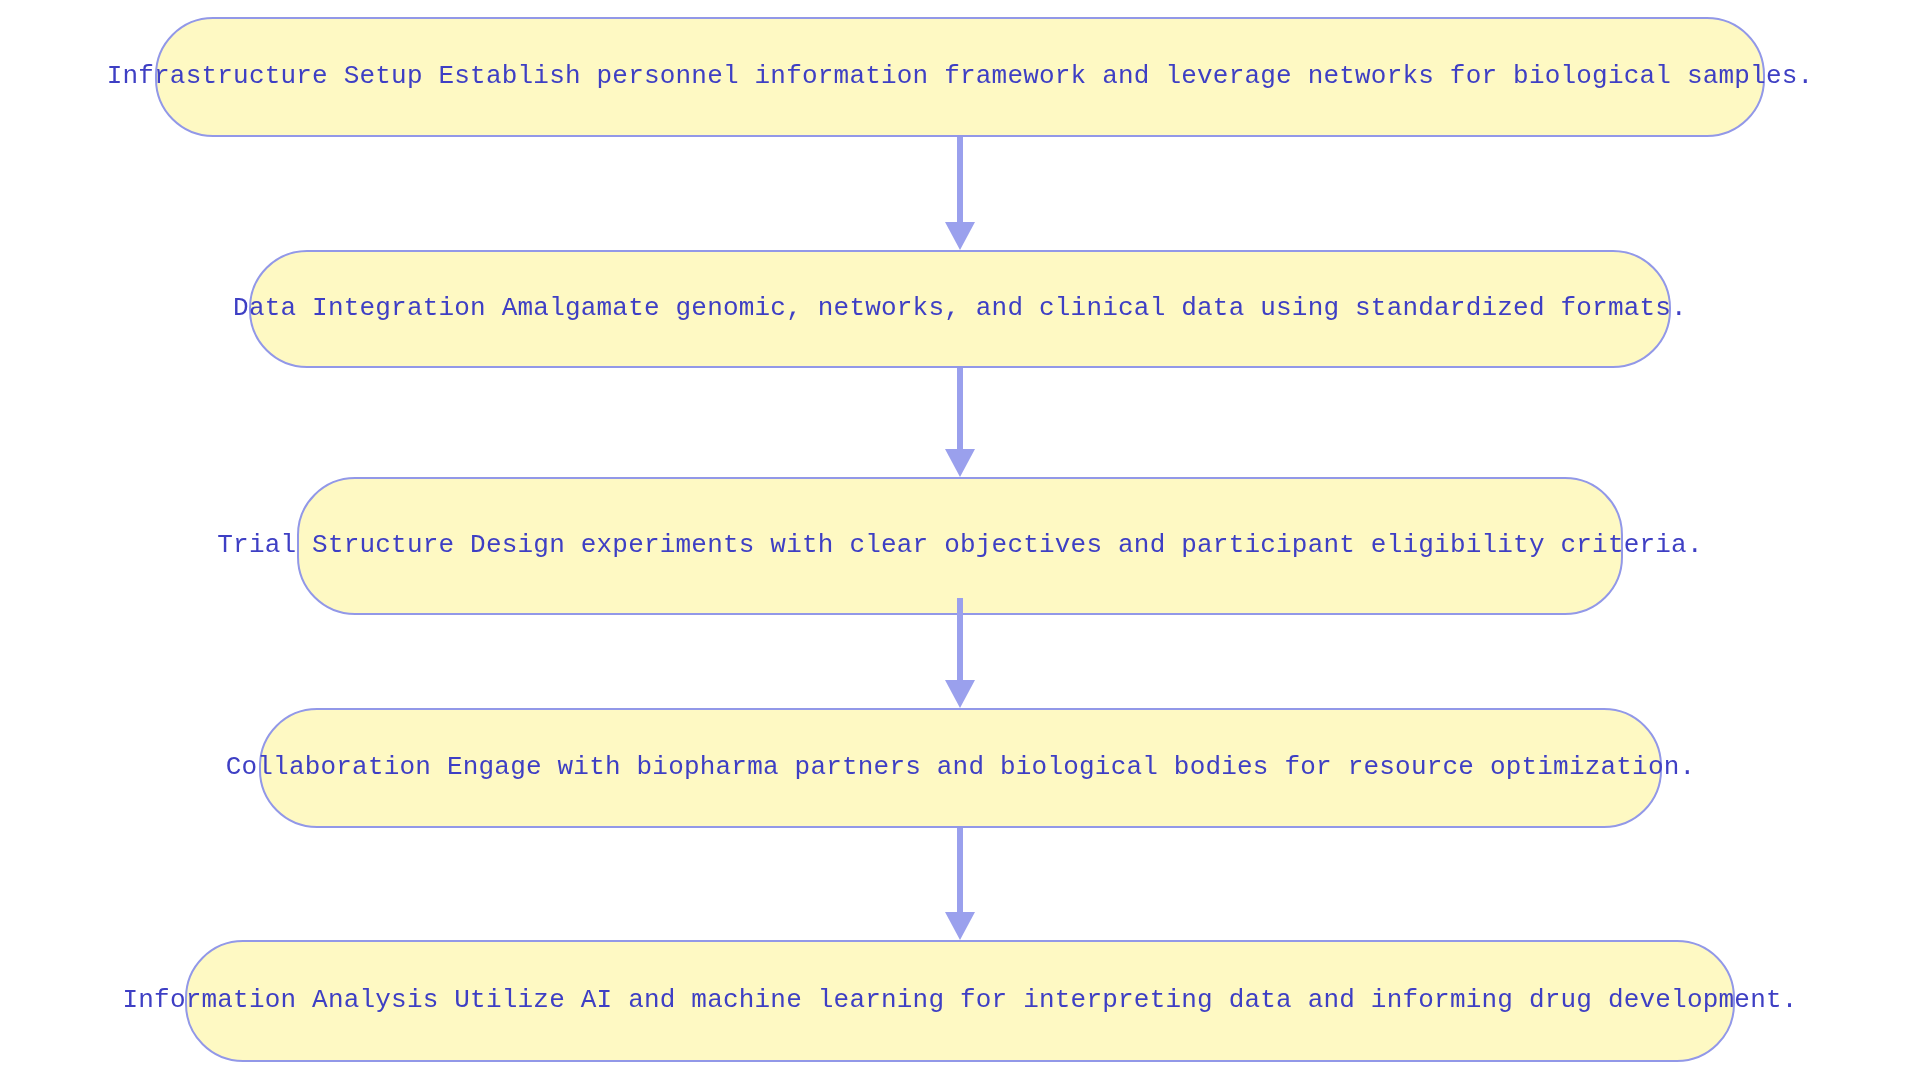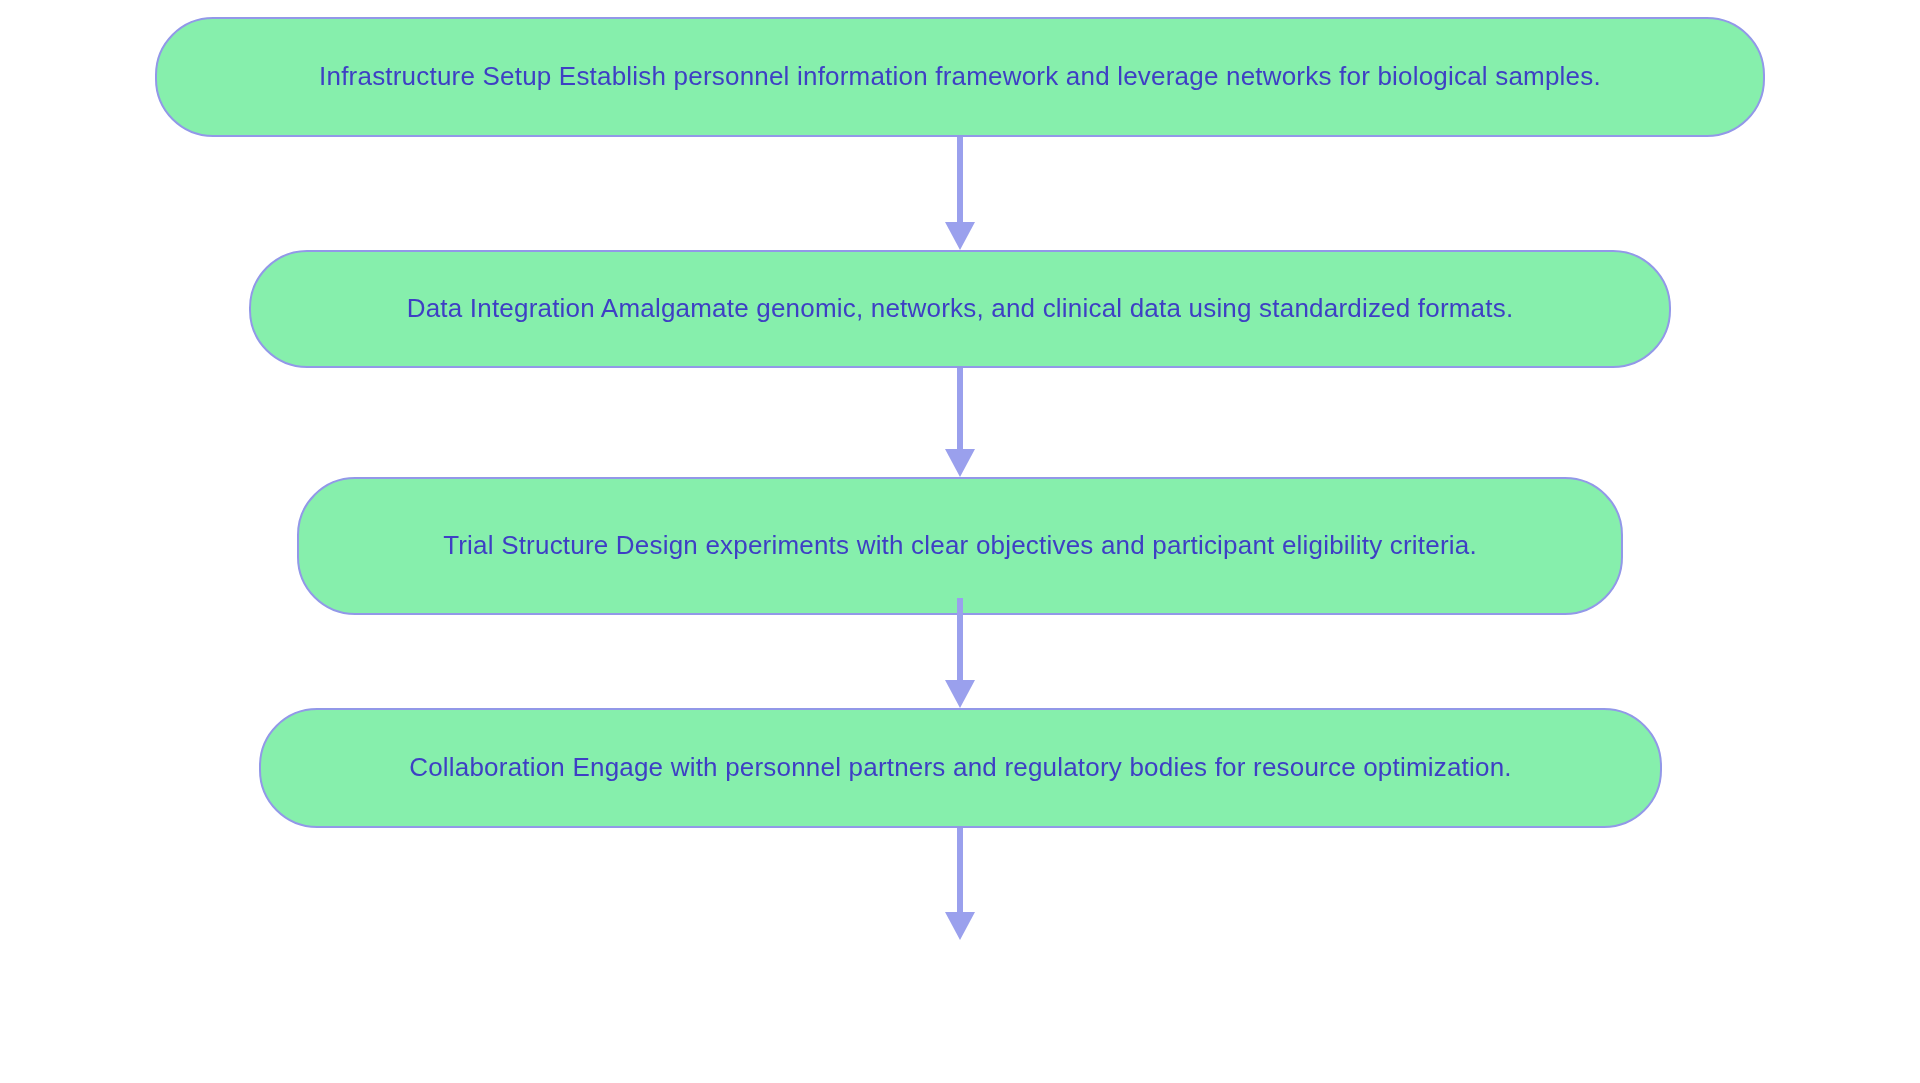--- a/index.html
+++ b/index.html
@@ -11,27 +11,28 @@
     position: relative;
     width: 1920px;
     height: 1083px;
     background: #ffffff;
     font-family: "Liberation Sans", sans-serif;
     overflow: hidden;
   }
   .node {
     position: absolute;
     box-sizing: border-box;
-    background: #86efac;
+    background: #fef9c3;
     border: 2px solid #9298e8;
     border-radius: 58px;
     display: flex;
     align-items: center;
     justify-content: center;
     text-align: right;
+    font-family: Liberation Mono, monospace;
   }
   .node-label {
     color: #3e3fc4;
     font-size: 26px;
     letter-spacing: 0.2px;
     line-height: 1.2;
     padding: 0 30px;
     white-space: nowrap;
   }
   .n1 { top: 17px;  left: 155px; width: 1610px; height: 120px; }
@@ -91,22 +92,25 @@
   <div class="node n3">
     <span class="node-label">Trial Structure Design experiments with clear objectives and participant eligibility criteria.</span>
   </div>
 
   <div class="arrow a3">
     <div class="shaft"></div>
     <div class="head"></div>
   </div>
 
   <div class="node n4">
-    <span class="node-label">Collaboration Engage with personnel partners and regulatory bodies for resource optimization.</span>
+    <span class="node-label">Collaboration Engage with biopharma partners and biological bodies for resource optimization.</span>
   </div>
 
   <div class="arrow a4">
     <div class="shaft"></div>
     <div class="head"></div>
   </div>
 
+  <div class="node n5">
+    <span class="node-label">Information Analysis Utilize AI and machine learning for interpreting data and informing drug development.</span>
+  </div>
 
 </div>
 
 </body></html>

